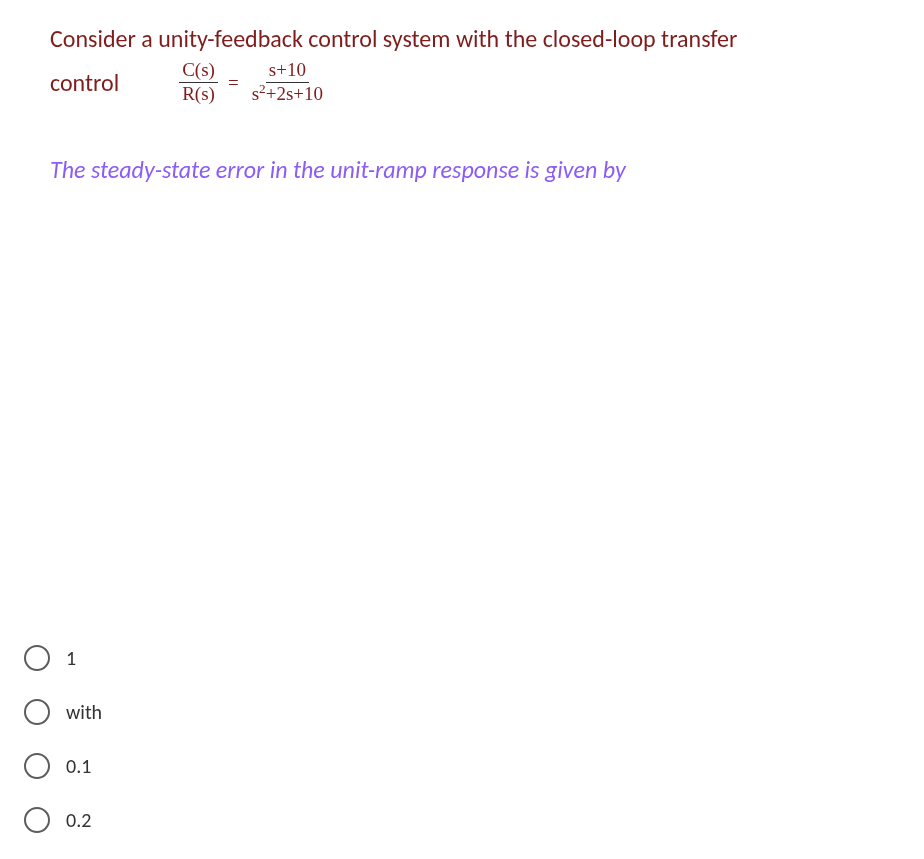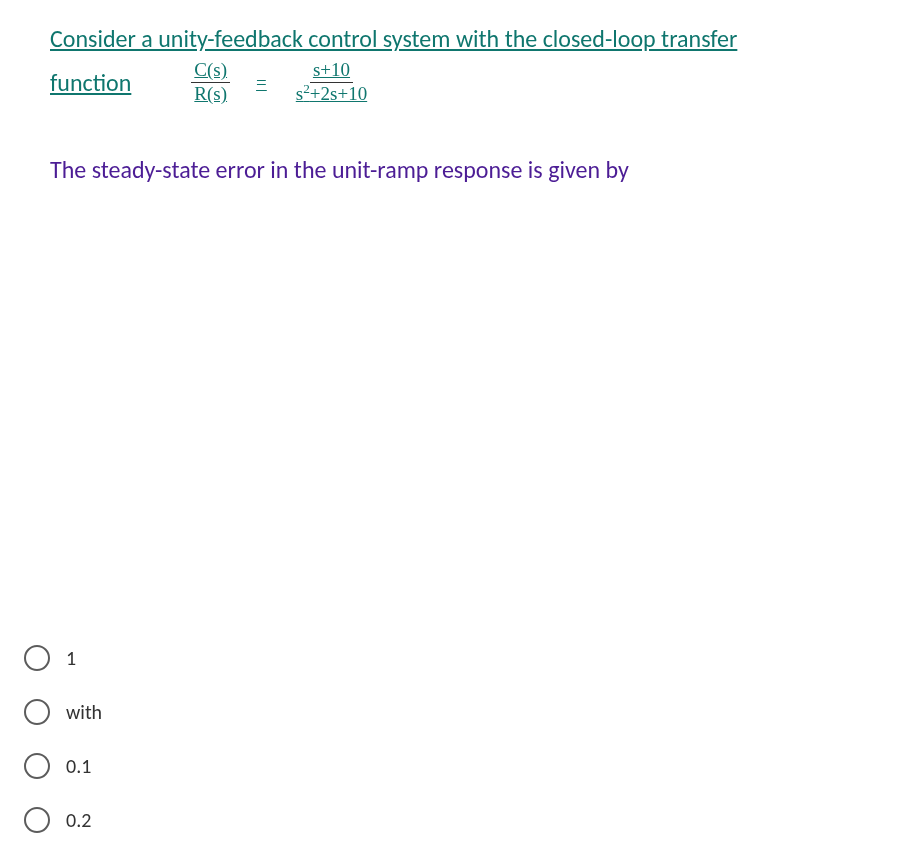--- a/index.html
+++ b/index.html
@@ -11,22 +11,21 @@
     color: #333333;
     padding: 20px 30px 20px 30px;
     position: relative;
   }
   .question-area {
     padding-left: 20px;
   }
   .question-text {
     font-size: 24px;
     line-height: 1.6;
-    color: #0f766e;
-    text-decoration: underline;
+    color: #7f1d1d;
   }
   .line1 {
     display: block;
   }
   .line2-wrap {
     display: flex;
     align-items: center;
     gap: 60px;
     margin-top: 2px;
   }
@@ -42,36 +41,37 @@
   .fraction .num {
     padding: 0 3px 1px 3px;
     border-bottom: 1.2px solid #333;
   }
   .fraction .den {
     padding: 1px 3px 0 3px;
   }
   .eq-row {
     display: inline-flex;
     align-items: center;
-    gap: 22px;
+    gap: 6px;
     font-family: "Cambria Math", "Times New Roman", serif;
   }
   .eq-sign {
     font-size: 19px;
     padding: 0 4px;
   }
   .sup {
     font-size: 0.7em;
     vertical-align: super;
     line-height: 0;
   }
   .question-followup {
     font-size: 24px;
     margin-top: 50px;
-    color: #4c1d95;
+    color: #8b5cf6;
+    font-style: italic;
   }
   .options-area {
     position: absolute;
     bottom: 20px;
     left: 24px;
   }
   .option {
     display: flex;
     align-items: center;
     gap: 16px;
@@ -92,21 +92,21 @@
     font-family: Calibri, Arial, sans-serif;
   }
 </style>
 </head>
 <body>
 
 <div class="question-area">
   <div class="question-text">
     <span class="line1">Consider a unity-feedback control system with the closed-loop transfer</span>
     <span class="line2-wrap">
-      <span>function</span>
+      <span>control</span>
       <span class="eq-row">
         <span class="fraction">
           <span class="num">C(s)</span>
           <span class="den">R(s)</span>
         </span>
         <span class="eq-sign">=</span>
         <span class="fraction">
           <span class="num">s+10</span>
           <span class="den"><span>s</span><span class="sup">2</span><span>+2s+10</span></span>
         </span>

